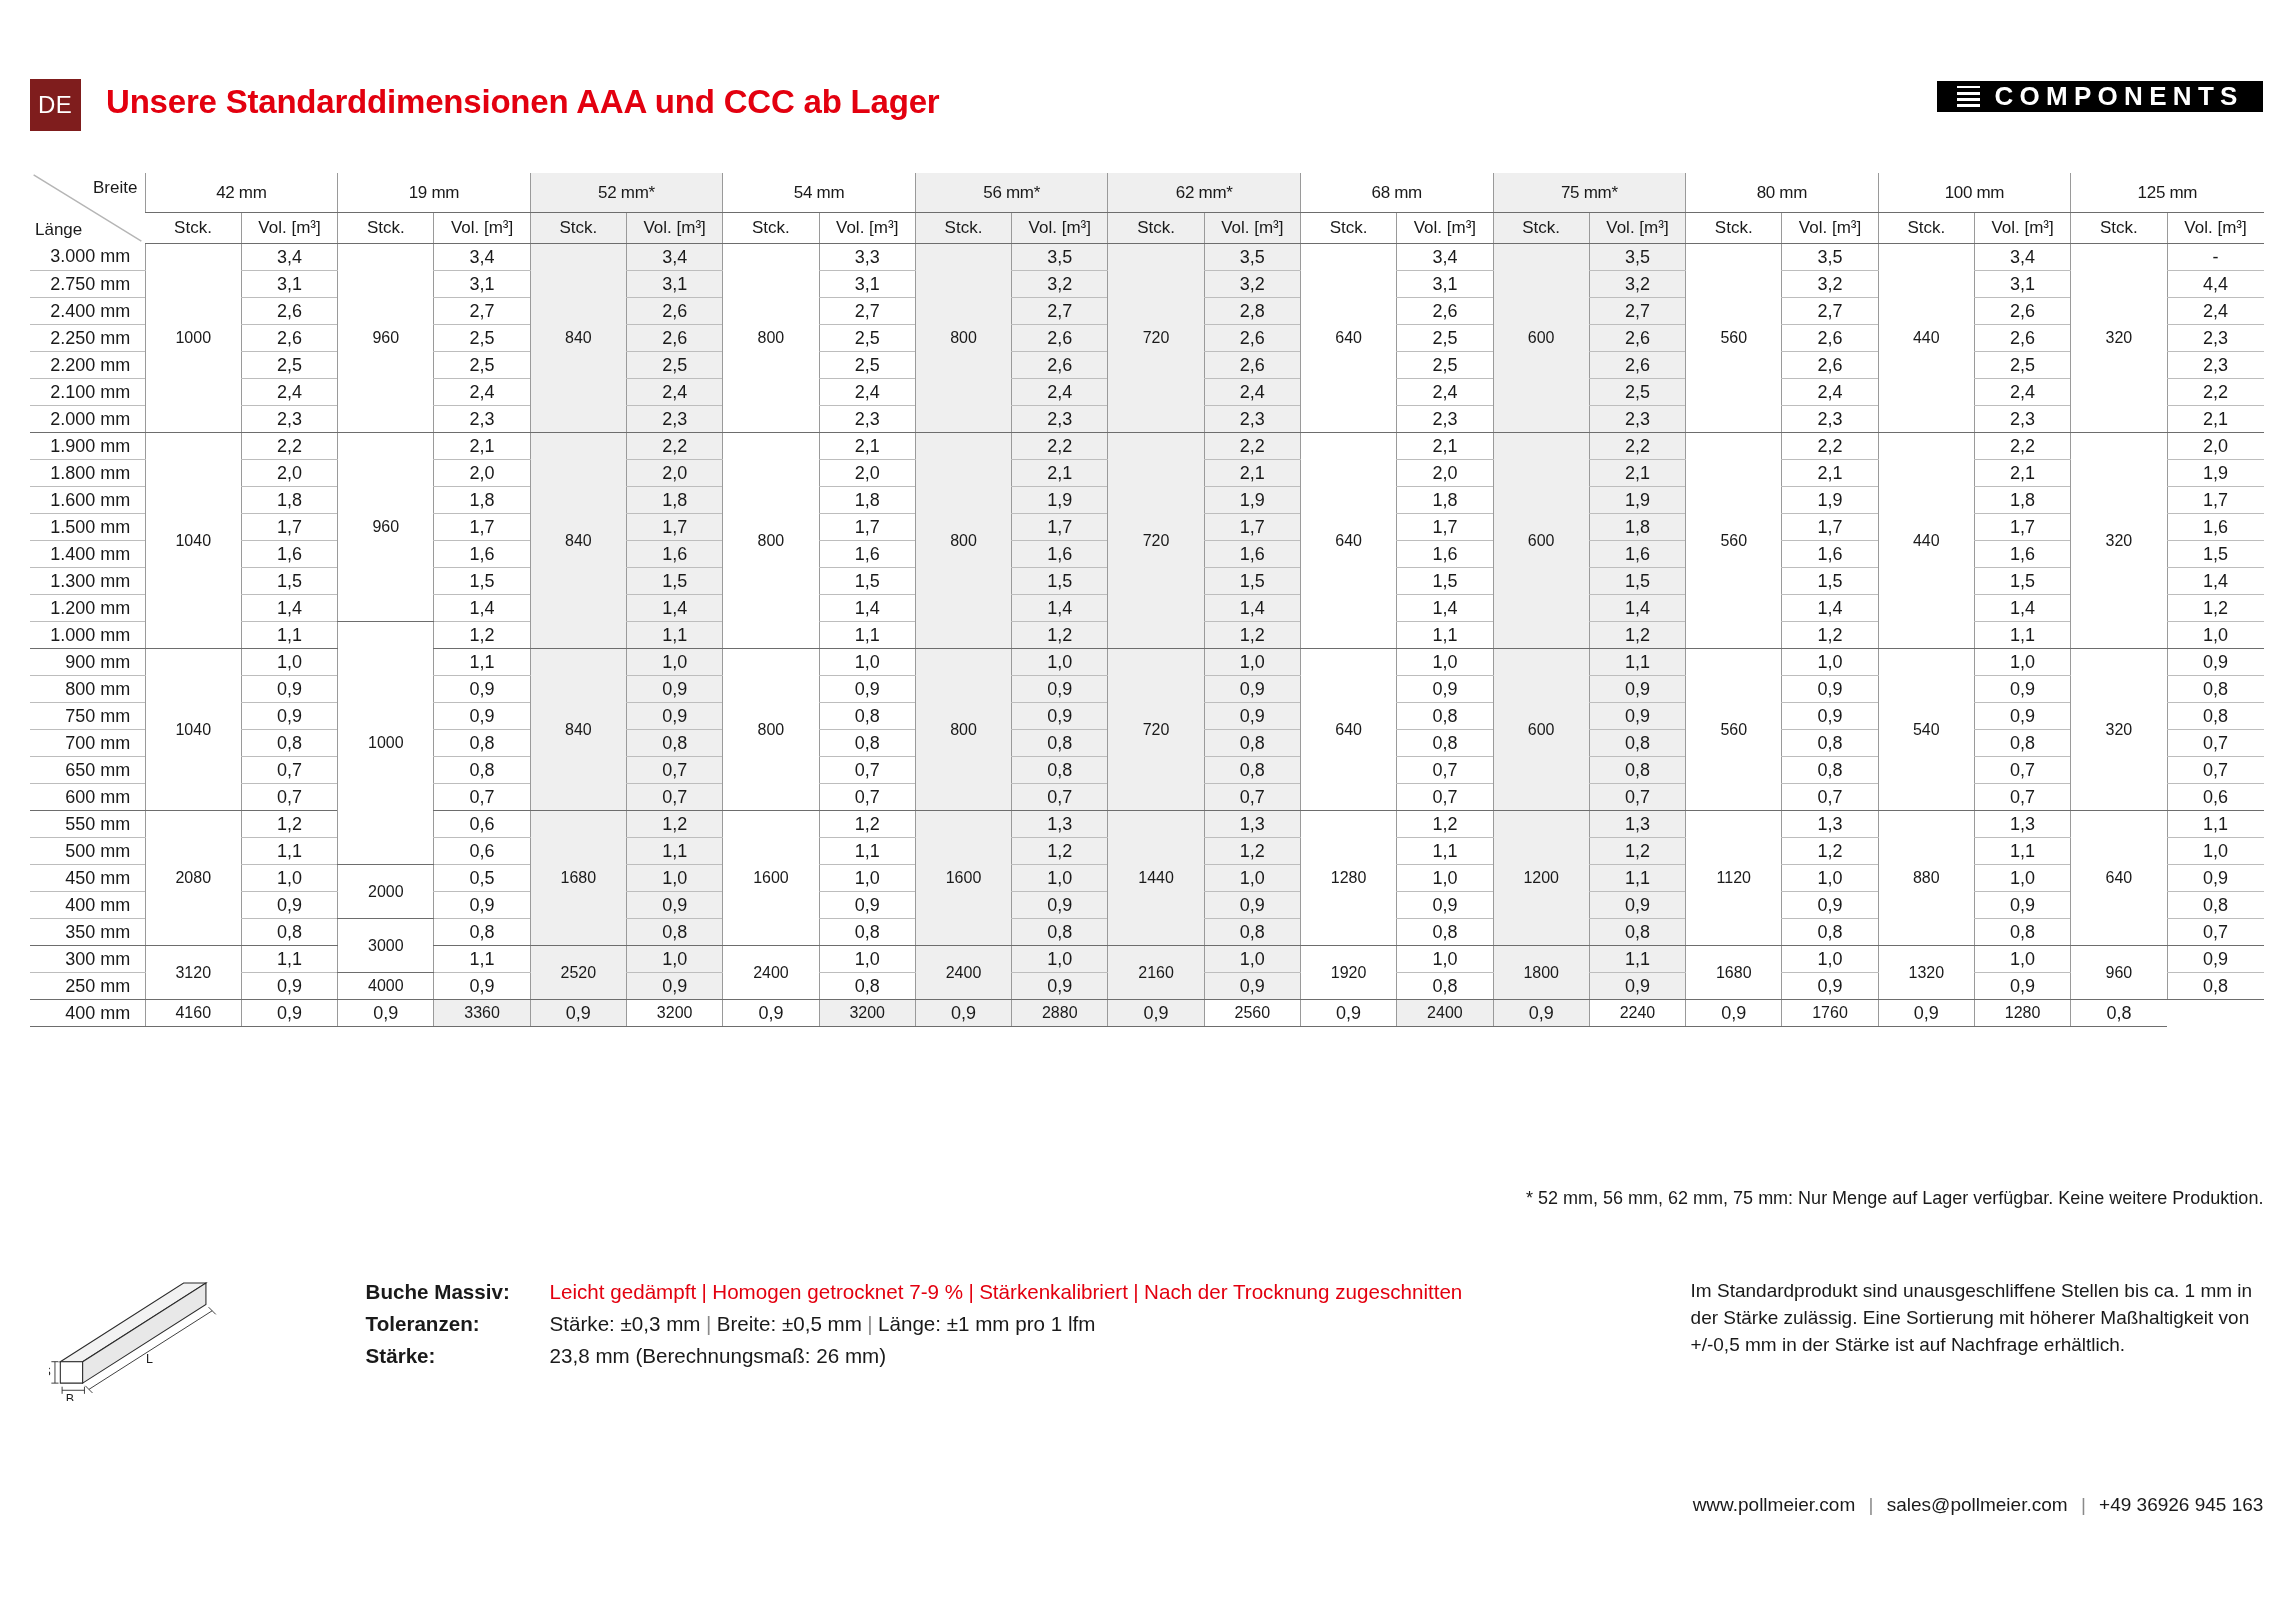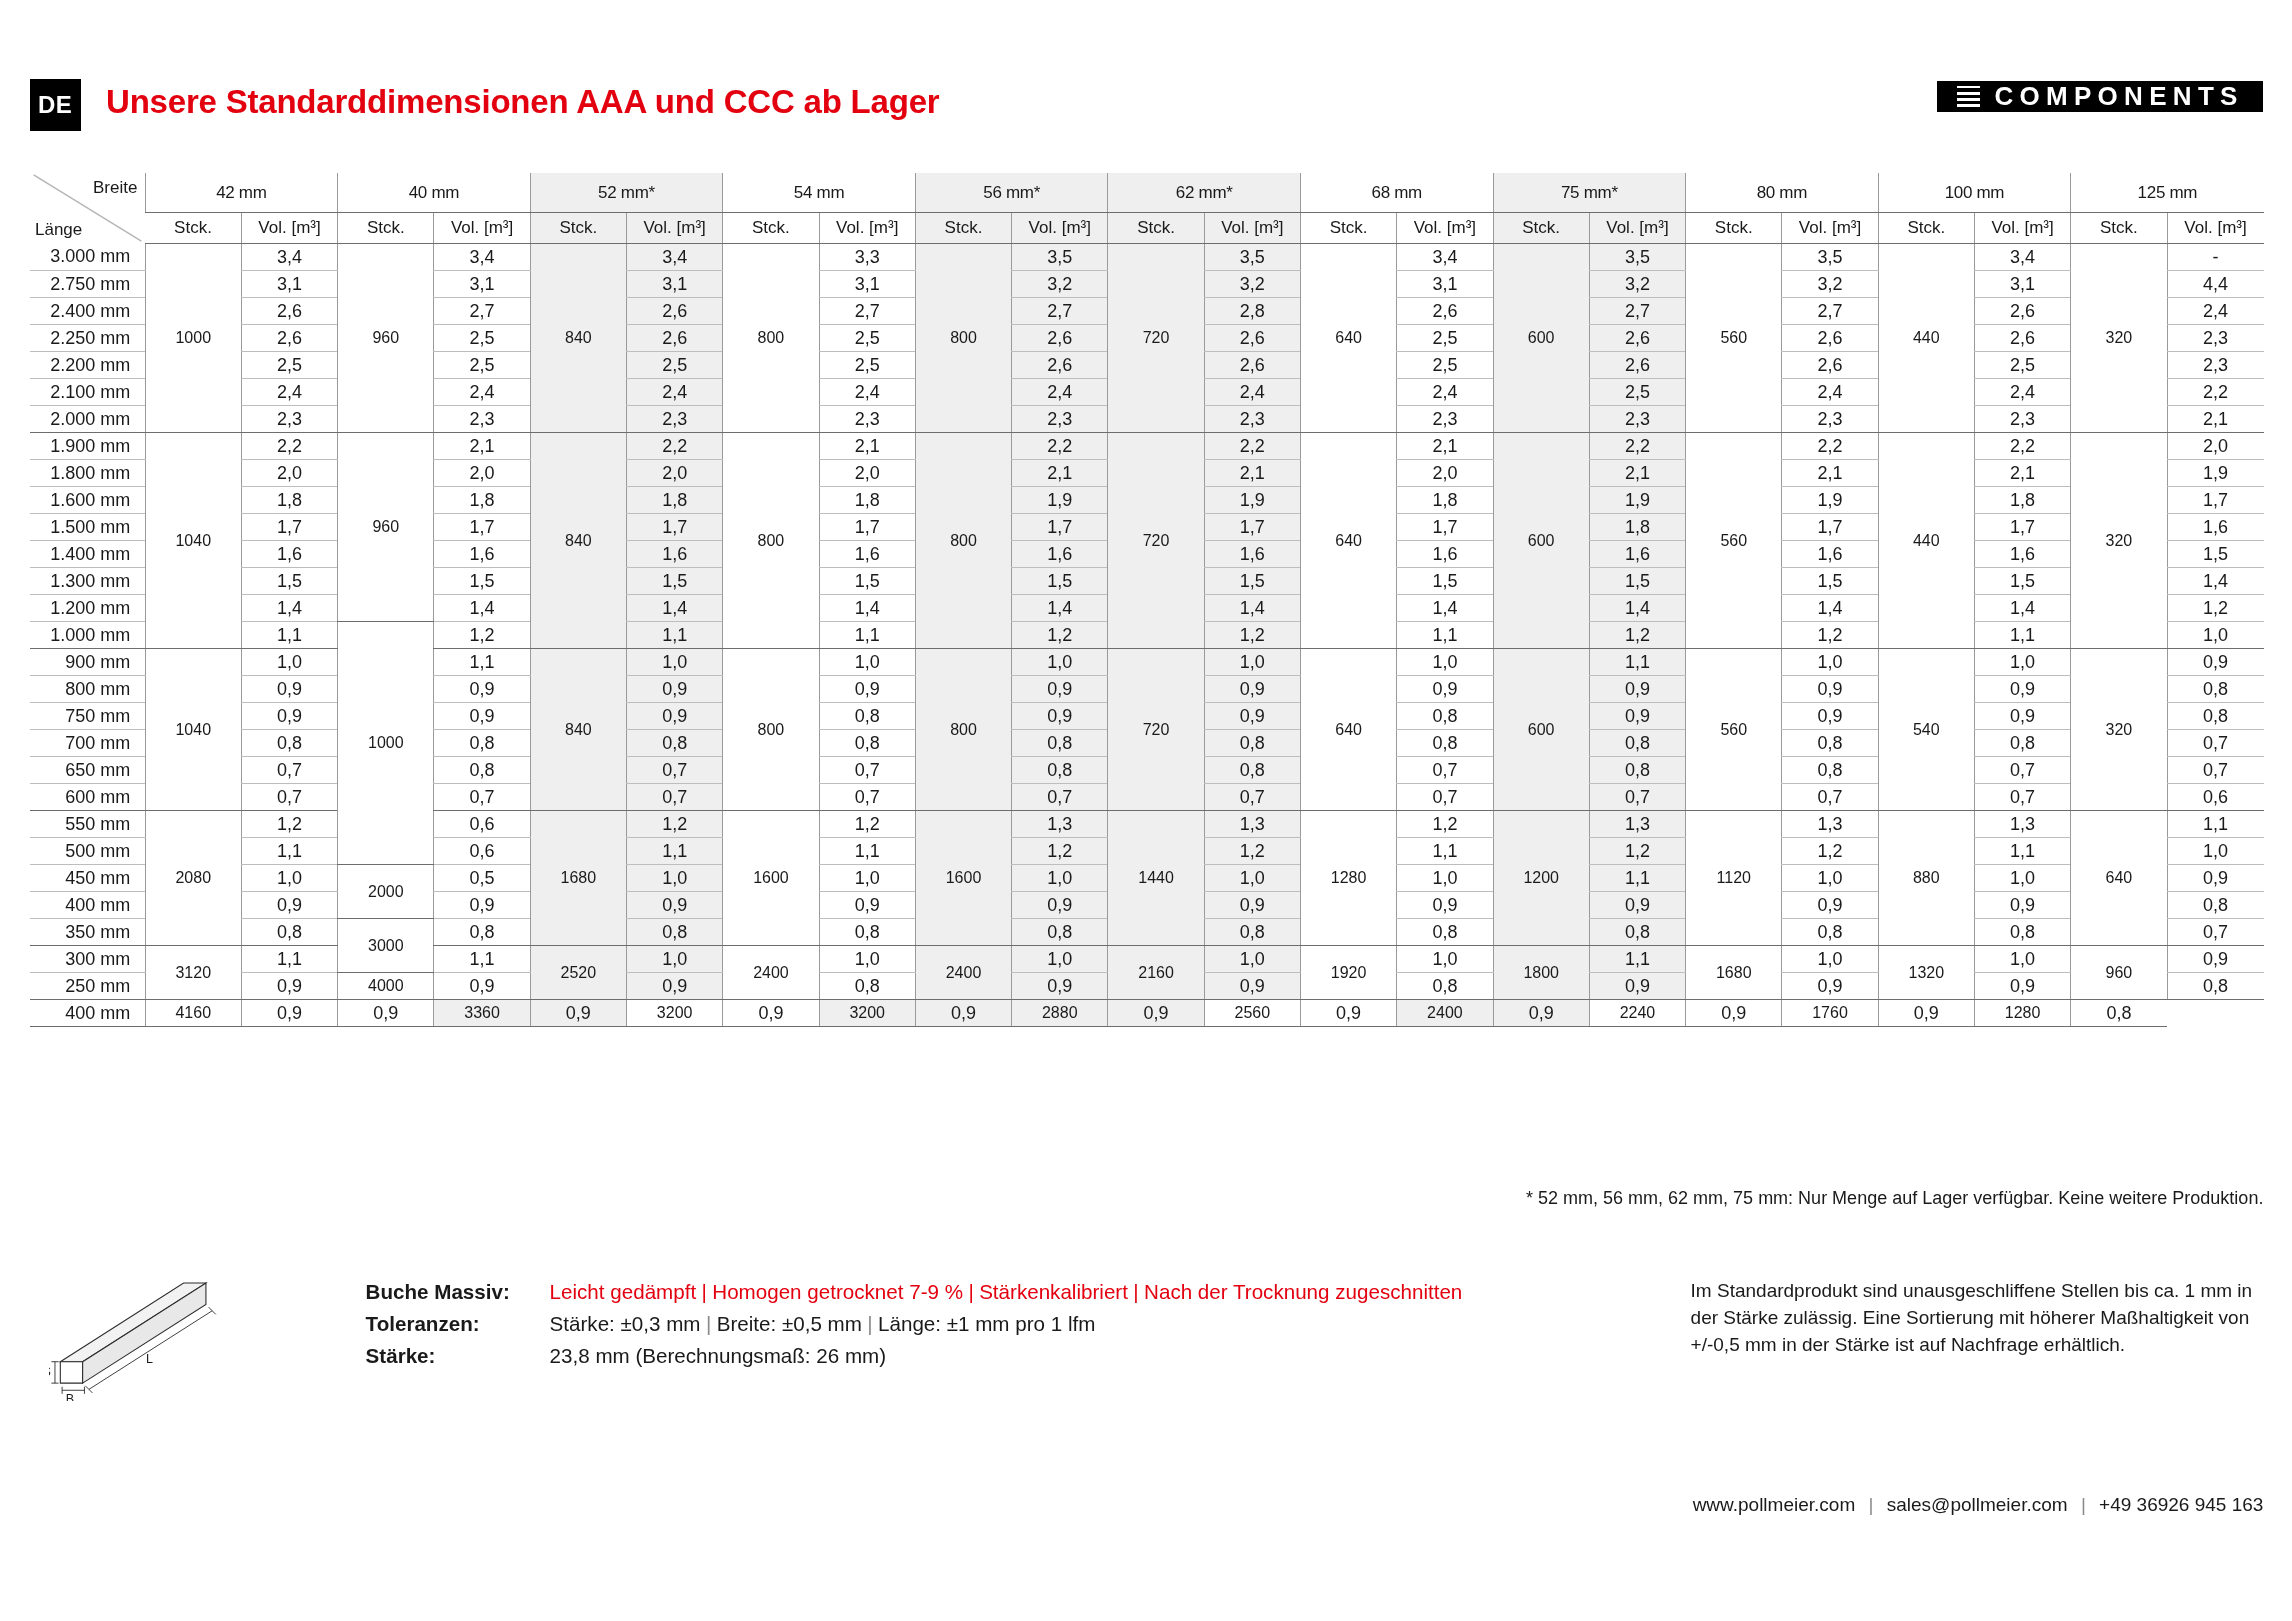--- a/index.html
+++ b/index.html
@@ -9,21 +9,21 @@
     font-family:"Liberation Sans", sans-serif;
     color:#1a1a1a;
     overflow:hidden;
   }
   .page{position:relative;width:2293px;height:1621px;}
 
   
   .header{position:absolute;left:0;top:79px;width:2293px;height:56px;}
   .lang-badge{
     position:absolute;left:29.6px;top:0;width:51px;height:52px;
-    background:#000000;color:#fff;font-weight:bold;font-size:24px;
+    background:#7f1d1d;color:#fff;font-weight:normal;font-size:24px;
     display:flex;align-items:center;justify-content:center;letter-spacing:0.4px;
   }
   .header-title{
     position:absolute;left:106px;top:3.6px;
     color:#e3000f;font-size:33px;font-weight:600;letter-spacing:-0.2px;
     white-space:nowrap;
   }
   .logo{
     position:absolute;right:29.6px;top:1.8px;height:31px;
     background:#000;display:flex;align-items:center;padding:0 19.7px;
@@ -142,21 +142,21 @@
             <span class="diag">
               <svg width="115" height="70" viewBox="0 0 128 78">
                   <line x1="4" y1="2" x2="124" y2="76" stroke="#b5b5b5" stroke-width="1.6"></line>
                 </svg>
             </span>
             <span class="breite">Breite</span>
             <span class="laenge">Länge</span>
           </th>
 
         <th class="wgroup" colspan="2">42 mm</th>
-            <th class="wgroup" colspan="2">40 mm</th>
+            <th class="wgroup" colspan="2">19 mm</th>
             <th class="wgroup shade" colspan="2">52 mm*</th>
             <th class="wgroup" colspan="2">54 mm</th>
             <th class="wgroup shade" colspan="2">56 mm*</th>
             <th class="wgroup shade" colspan="2">62 mm*</th>
             <th class="wgroup" colspan="2">68 mm</th>
             <th class="wgroup shade" colspan="2">75 mm*</th>
             <th class="wgroup" colspan="2">80 mm</th>
             <th class="wgroup" colspan="2">100 mm</th>
             <th class="wgroup" colspan="2">125 mm</th>
           </tr>

